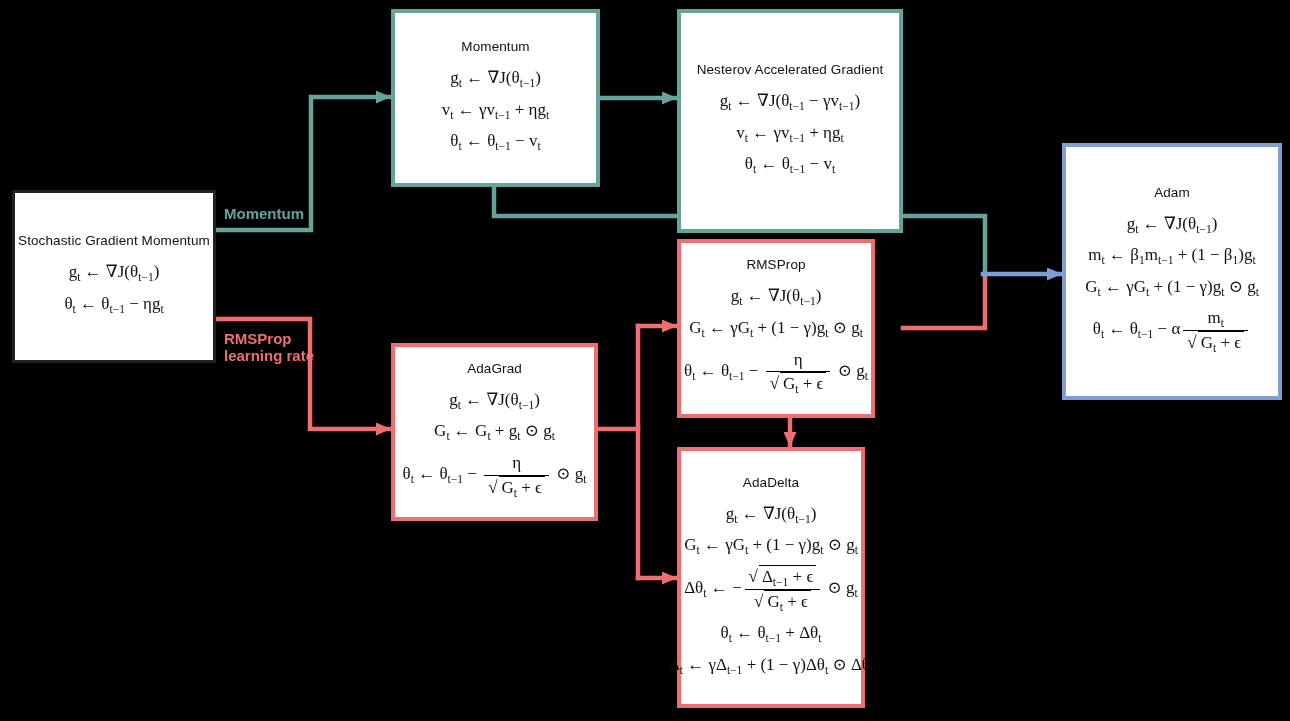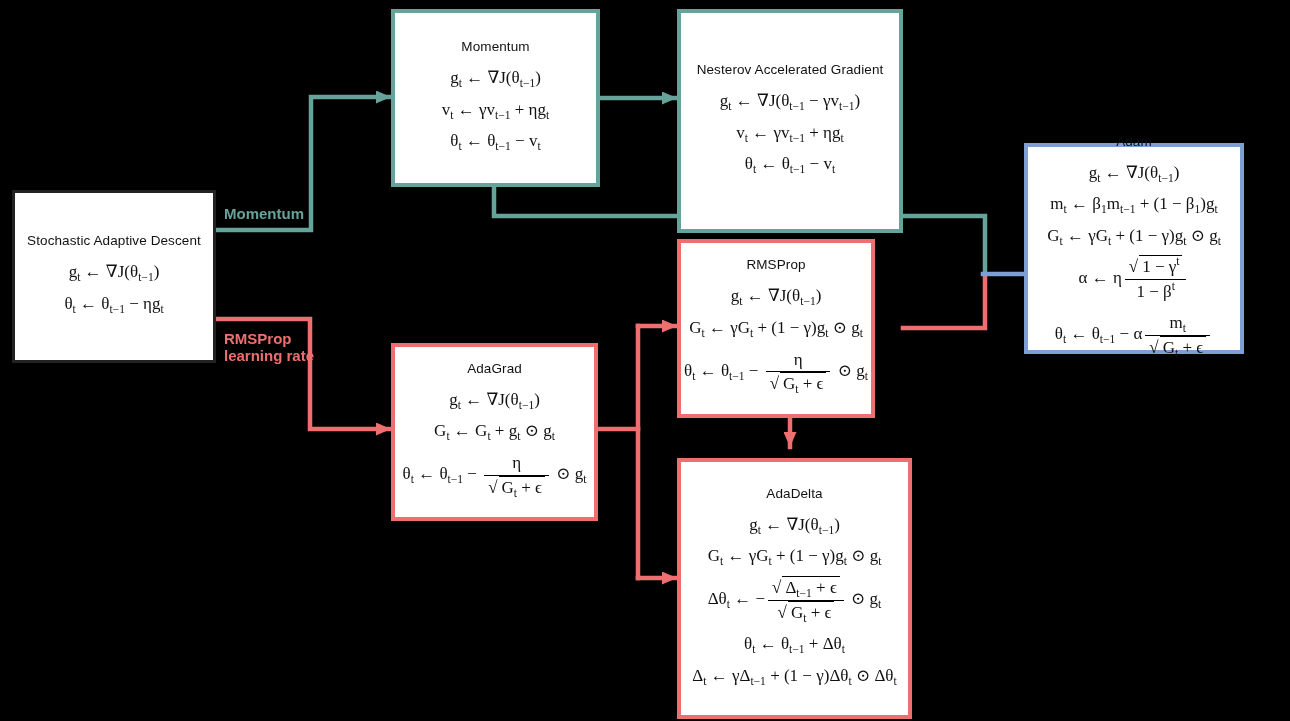--- a/index.html
+++ b/index.html
@@ -76,21 +76,21 @@
 </svg>
 
 <div class="edge-label lbl-teal" style="left:224px;top:206px">Momentum</div>
 
 <div class="edge-label lbl-red" style="left:224px;top:331px">
   <div>RMSProp</div>
   <div>learning rate</div>
 </div>
 
 <div class="node b-dark" style="left:12px;top:190px;width:204px;height:173px">
-  <div class="node-title">Stochastic Adaptive Descent</div>
+  <div class="node-title">Stochastic Gradient Momentum</div>
   <div class="node-formulas">
       <div class="formula">g<sub>t</sub> ← ∇J(θ<sub>t−1</sub>)</div>
       <div class="formula">θ<sub>t</sub> ← θ<sub>t−1</sub> − ηg<sub>t</sub></div>
     </div>
 </div>
 
 <div class="node b-teal" style="left:391px;top:9px;width:209px;height:178px">
   <div class="node-title">Momentum</div>
   <div class="node-formulas">
       <div class="formula">g<sub>t</sub> ← ∇J(θ<sub>t−1</sub>)</div>
@@ -119,33 +119,32 @@
 
 <div class="node b-red" style="left:677px;top:239px;width:198px;height:179px">
   <div class="node-title">RMSProp</div>
   <div class="node-formulas">
       <div class="formula">g<sub>t</sub> ← ∇J(θ<sub>t−1</sub>)</div>
       <div class="formula">G<sub>t</sub> ← γG<sub>t</sub> + (1 − γ)g<sub>t</sub> ⊙ g<sub>t</sub></div>
       <div class="formula">θ<sub>t</sub> ← θ<sub>t−1</sub> − <span class="frac"><span class="num">η</span><span class="den"><span class="sqrt"><span class="rad">√</span><span class="vinc">G<sub>t</sub> + ϵ</span></span></span></span> ⊙ g<sub>t</sub></div>
     </div>
 </div>
 
-<div class="node b-red" style="left:677px;top:458px;width:235px;height:261px">
+<div class="node b-red" style="left:677px;top:447px;width:188px;height:261px">
   <div class="node-title">AdaDelta</div>
   <div class="node-formulas">
       <div class="formula">g<sub>t</sub> ← ∇J(θ<sub>t−1</sub>)</div>
       <div class="formula">G<sub>t</sub> ← γG<sub>t</sub> + (1 − γ)g<sub>t</sub> ⊙ g<sub>t</sub></div>
       <div class="formula">Δθ<sub>t</sub> ← −<span class="frac"><span class="num"><span class="sqrt"><span class="rad">√</span><span class="vinc">Δ<sub>t−1</sub> + ϵ</span></span></span><span class="den"><span class="sqrt"><span class="rad">√</span><span class="vinc">G<sub>t</sub> + ϵ</span></span></span></span> ⊙ g<sub>t</sub></div>
       <div class="formula">θ<sub>t</sub> ← θ<sub>t−1</sub> + Δθ<sub>t</sub></div>
       <div class="formula">Δ<sub>t</sub> ← γΔ<sub>t−1</sub> + (1 − γ)Δθ<sub>t</sub> ⊙ Δθ<sub>t</sub></div>
     </div>
 </div>
 
-<div class="node b-blue" style="left:1024px;top:143px;width:220px;height:211px">
+<div class="node b-blue" style="left:1062px;top:143px;width:220px;height:257px">
   <div class="node-title">Adam</div>
   <div class="node-formulas">
       <div class="formula">g<sub>t</sub> ← ∇J(θ<sub>t−1</sub>)</div>
       <div class="formula">m<sub>t</sub> ← β<sub>1</sub>m<sub>t−1</sub> + (1 − β<sub>1</sub>)g<sub>t</sub></div>
       <div class="formula">G<sub>t</sub> ← γG<sub>t</sub> + (1 − γ)g<sub>t</sub> ⊙ g<sub>t</sub></div>
-      <div class="formula">α ← η<span class="frac"><span class="num"><span class="sqrt"><span class="rad">√</span><span class="vinc">1 − γ<sup>t</sup></span></span></span><span class="den">1 − β<sup>t</sup></span></span></div>
       <div class="formula">θ<sub>t</sub> ← θ<sub>t−1</sub> − α<span class="frac"><span class="num">m<sub>t</sub></span><span class="den"><span class="sqrt"><span class="rad">√</span><span class="vinc">G<sub>t</sub> + ϵ</span></span></span></span></div>
     </div>
 </div>
 
 </body></html>

